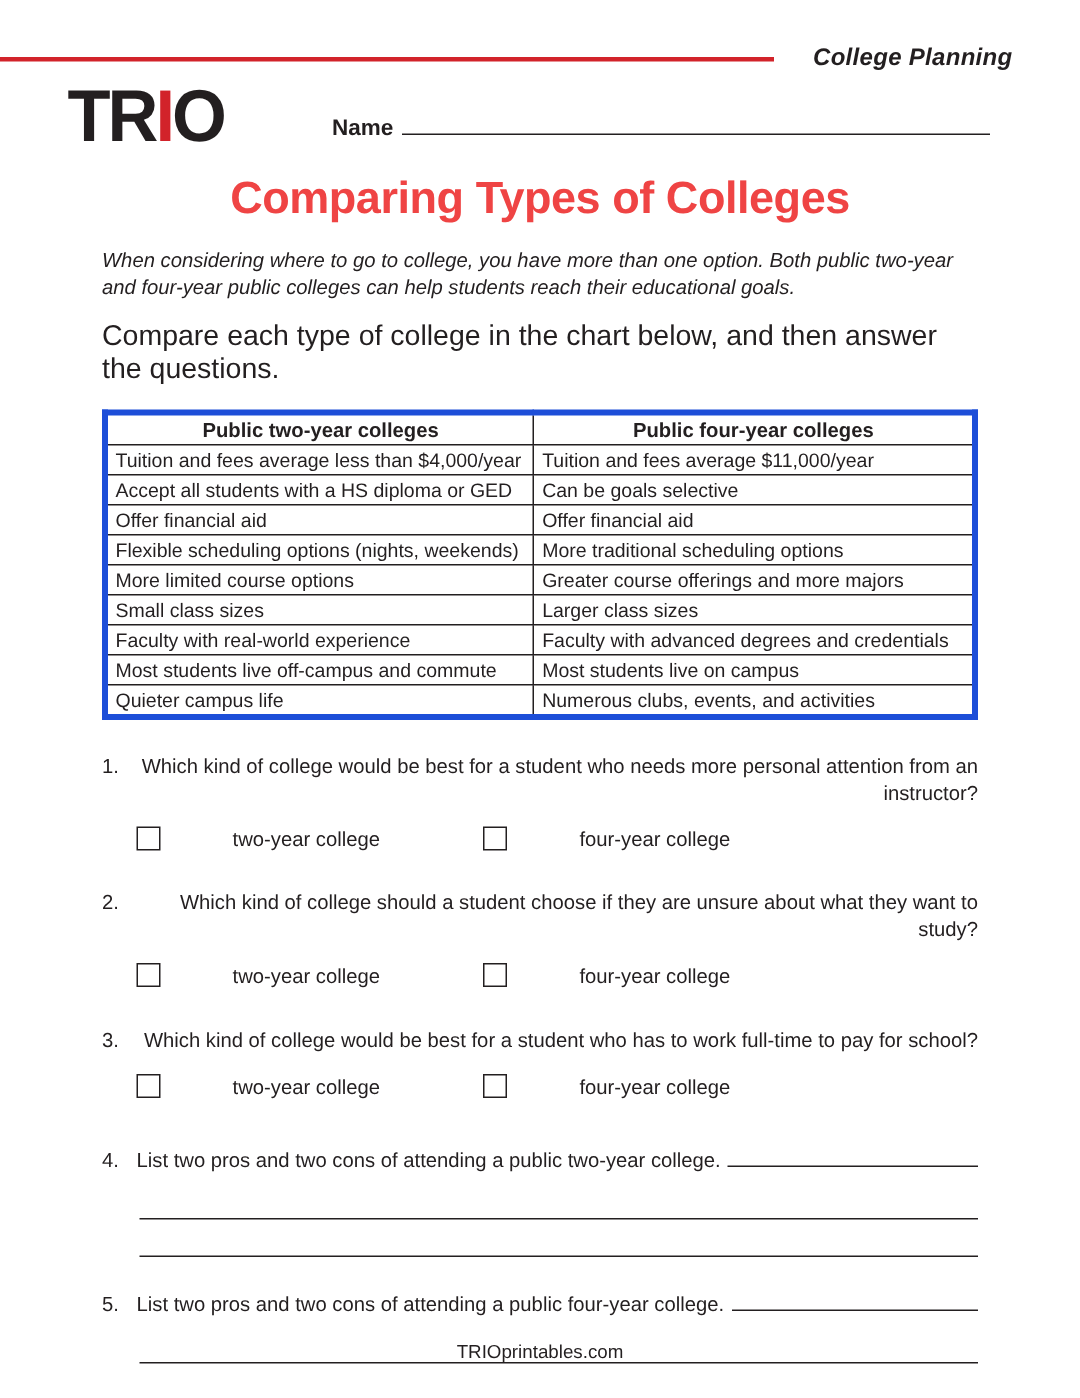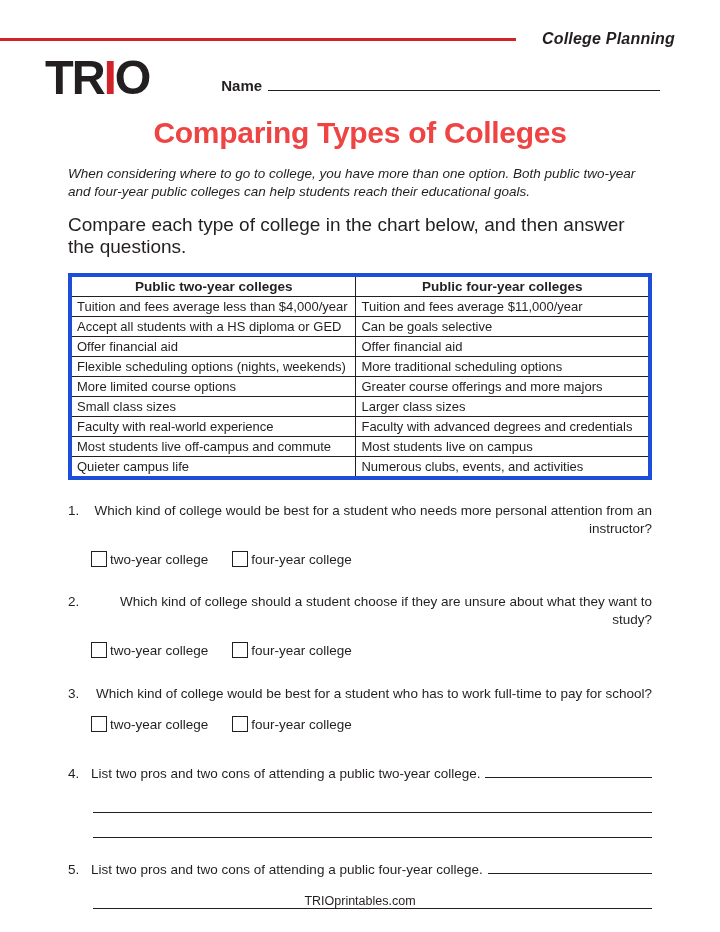--- a/index.html
+++ b/index.html
@@ -115,20 +115,21 @@
   .q-body { flex: 1; text-align: right; }
   .q1 { margin-top: 22px; }
   .q2 { margin-top: 26px; }
   .q3 { margin-top: 27px; }
   .q4 { margin-top: 33px; }
   .q5 { margin-top: 23px; }
   .checkbox-row {
     display: flex;
     align-items: center;
     margin: 13px 0 0 23px;
+    gap: 45px;
   }
   .checkbox {
     width: 16px;
     height: 16px;
     border: 1.5px solid #231f20;
     background: #fff;
     flex-shrink: 0;
   }
   .cb-label {
     font-size: 13.5px;

